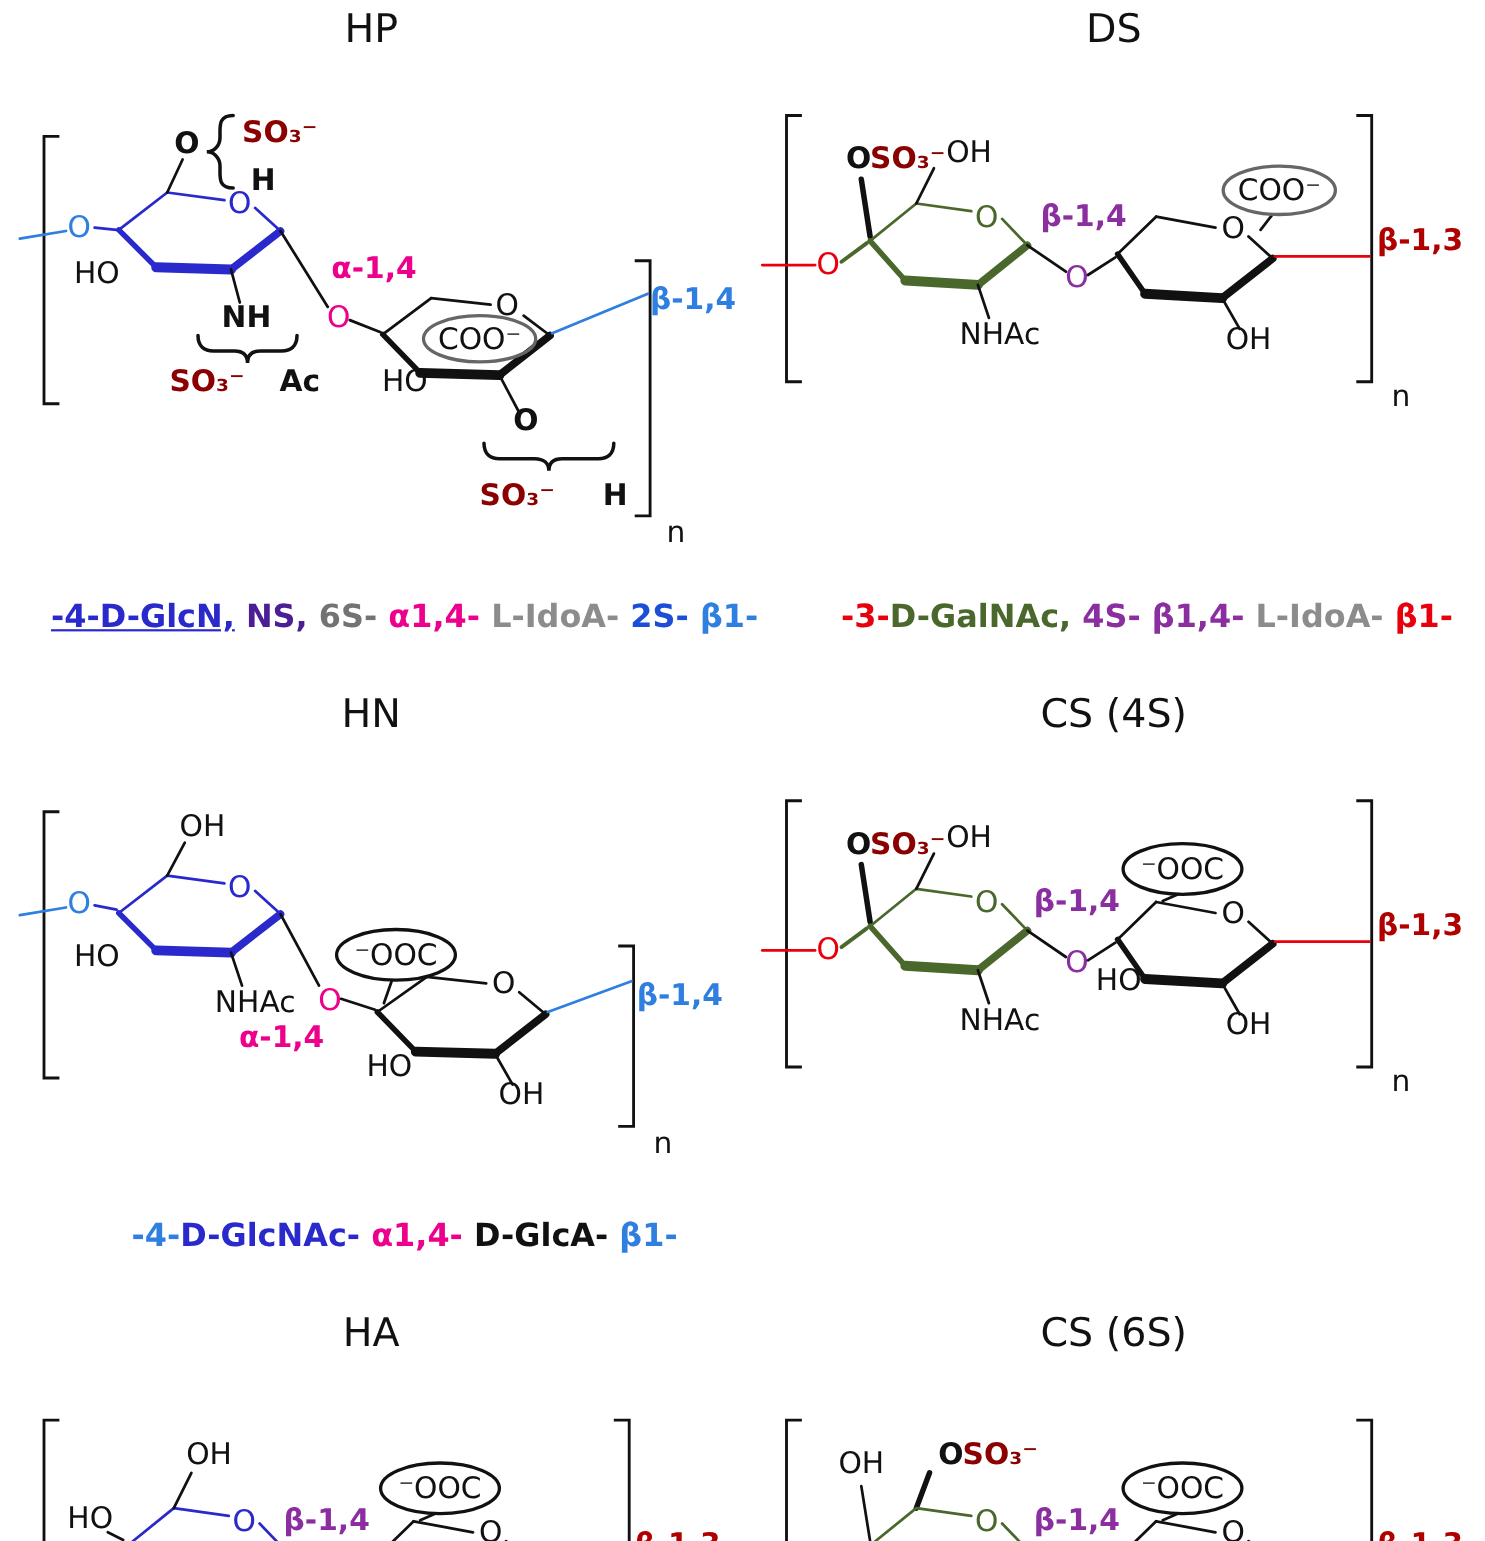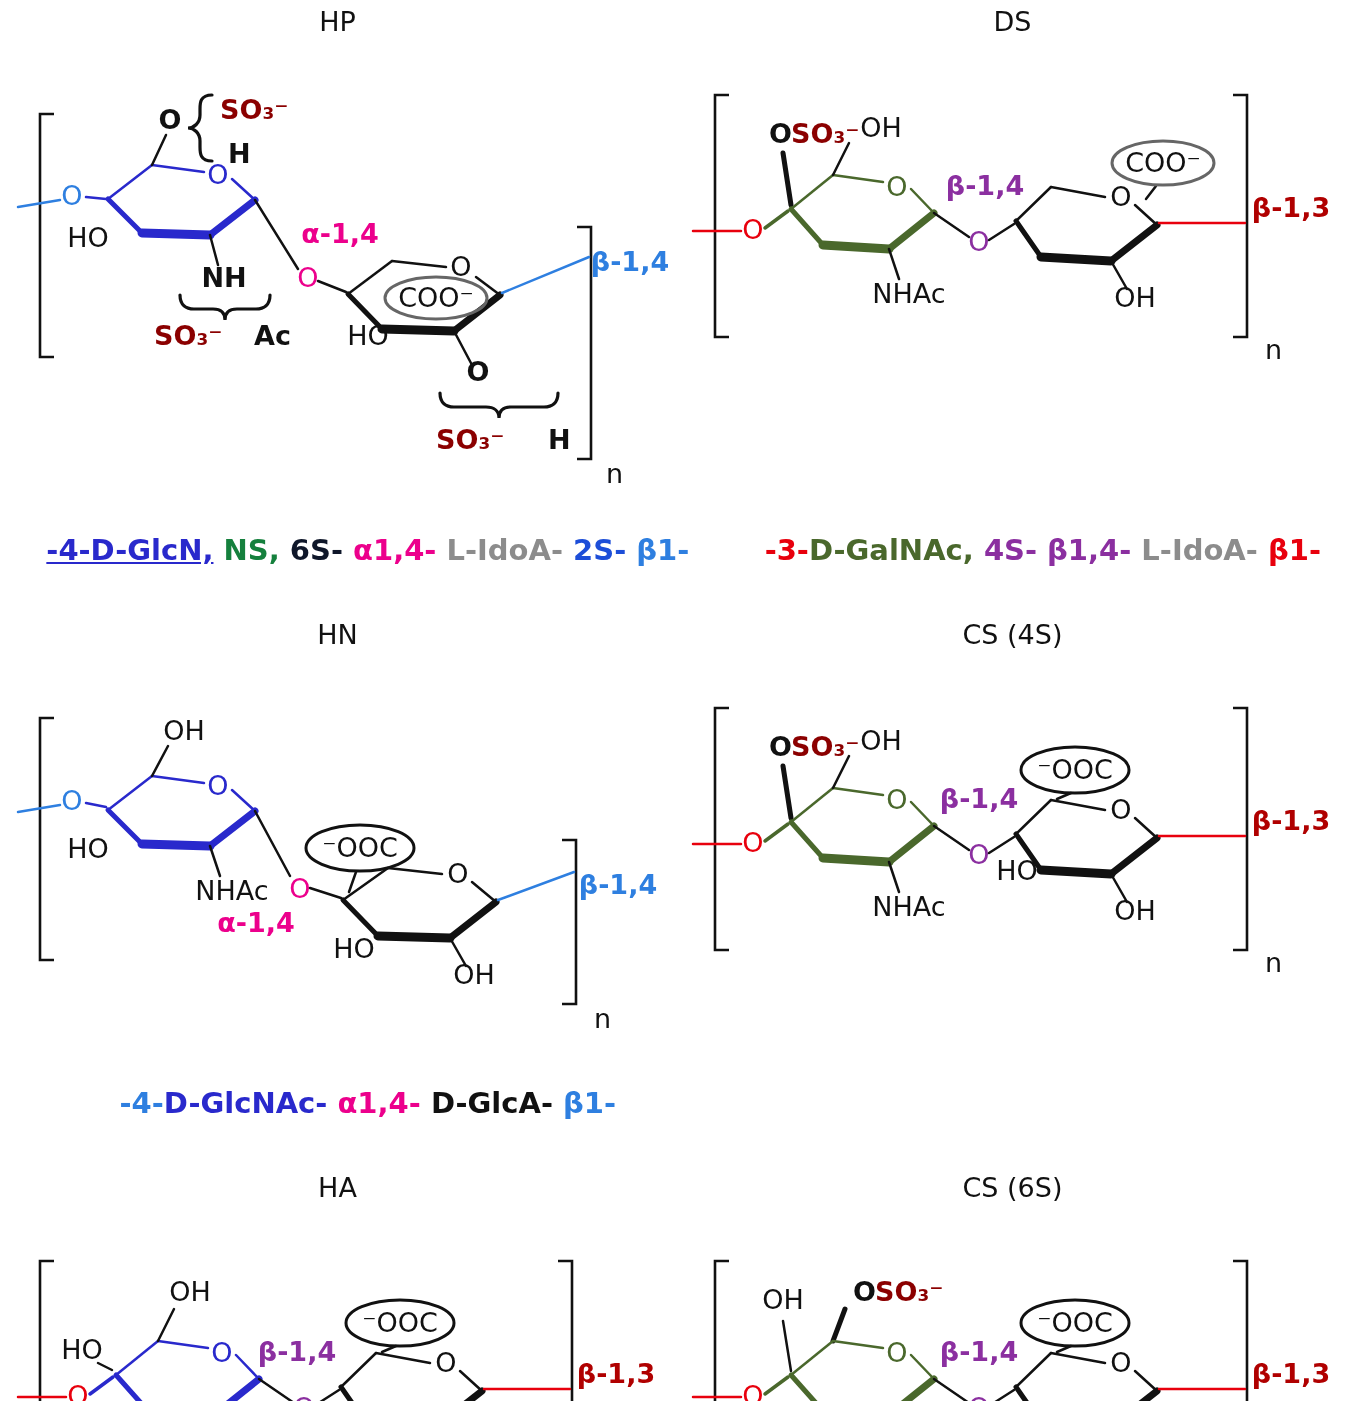--- a/index.html
+++ b/index.html
@@ -1,19 +1,19 @@
 <!DOCTYPE html>
 <html><head>
 <meta charset="utf-8">
 <style>
   html,body{margin:0;padding:0;background:#fff;}
   .page{display:grid;grid-template-columns:675px 675px;width:1350px;background:#fff;
         font-family:"DejaVu Sans",sans-serif;}
   .panel{display:flex;flex-direction:column;align-items:center;}
-  .title{font-size:27px;font-weight:400;color:#111;margin:6px 0 2px;}
+  .title{font-size:36px;font-weight:400;color:#111;margin:6px 0 2px;}
   .caption{margin-top:auto;margin-bottom:12px;font-size:29px;font-weight:bold;white-space:pre;text-align:center;}
   svg text{font-family:"DejaVu Sans",sans-serif;font-size:27px;fill:#111;}
   svg text.b{font-weight:bold;}
   .mar{fill:#8b0000}.pink{fill:#ec008c}.blue{fill:#2929cc}.lblue{fill:#2e7fe0}
   .green{fill:#4a682c}.purple{fill:#8b2fa0}.red{fill:#e8000d}.dred{fill:#b00000}
   .ln{fill:none;stroke-linecap:round}
   .sb{stroke:#2929cc}.sg{stroke:#4a682c}.sk{stroke:#111}.sr{stroke:#e8000d}.sl{stroke:#2e7fe0}
   .oval{fill:none;stroke-width:3}
   .brace{fill:none;stroke:#111;stroke-width:3.2;stroke-linecap:round}
   .bracket{fill:none;stroke:#111;stroke-width:2.6}
@@ -79,21 +79,21 @@
       <line class="ln sk" stroke-width="2.5" x1="446" y1="292" x2="464" y2="326"></line>
       <text class="b" x="470" y="342" text-anchor="middle">O</text>
       <path class="brace" d="M432,354 C432,364 438,368 446,368 L478,368 C486,368 491,372 491,379 C491,372 495,368 503,368 L536,368 C544,368 550,364 550,354"></path>
       <text class="mar b" x="428" y="410">SO₃⁻</text>
       <text class="b" x="540" y="410">H</text>
 
       <line class="ln sl" stroke-width="2.5" x1="494" y1="254" x2="581" y2="218"></line>
       <text class="lblue b" x="622" y="232" text-anchor="middle">β-1,4</text>
     </svg>
     <div class="caption">
-      <span style="color: rgb(41, 41, 204); text-decoration: underline;">-4-D-GlcN,</span><span style="color: #15803d;"> NS,</span><span style="color: #0f172a;"> 6S-</span><span style="color: rgb(236, 0, 140);"> α1,4-</span><span style="color: rgb(140, 140, 140);"> L-IdoA-</span><span style="color: #1d4ed8;"> 2S-</span><span style="color: rgb(46, 127, 224);"> β1-</span>
+      <span style="color: rgb(41, 41, 204); text-decoration: underline;">-4-D-GlcN,</span><span style="color: #4c1d95;"> NS,</span><span style="color: #737373;"> 6S-</span><span style="color: rgb(236, 0, 140);"> α1,4-</span><span style="color: rgb(140, 140, 140);"> L-IdoA-</span><span style="color: #1d4ed8;"> 2S-</span><span style="color: rgb(46, 127, 224);"> β1-</span>
     </div>
   </section>
 
   <section class="panel">
     <h2 class="title">DS</h2>
     <svg width="660" height="340" viewBox="0 0 660 340">
       <path class="bracket" d="M46,56 L32,56 L32,298 L46,298"></path>
       <path class="bracket" d="M550,56 L564,56 L564,298 L550,298"></path>
       <text x="582" y="320">n</text>
 

